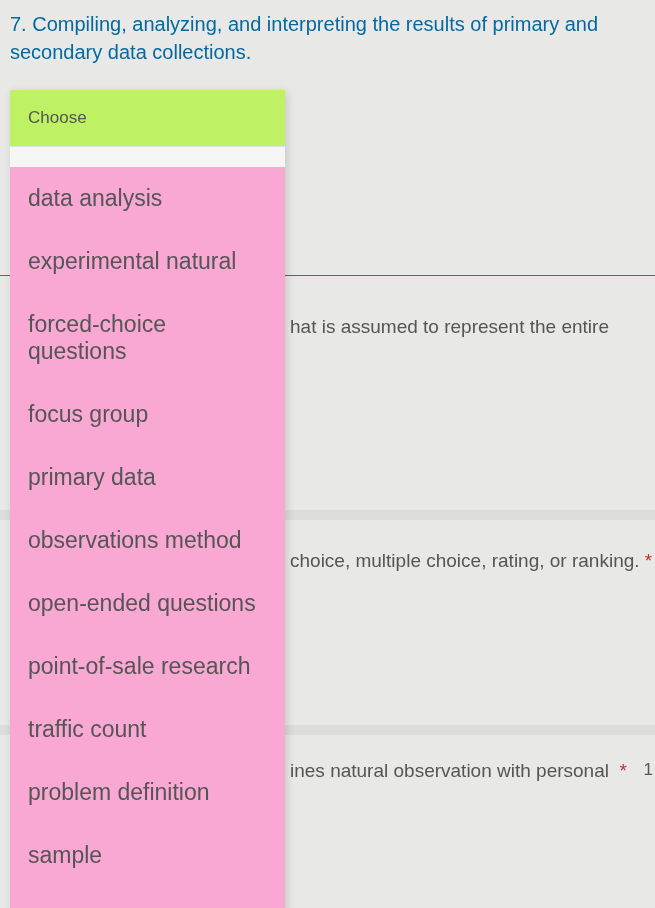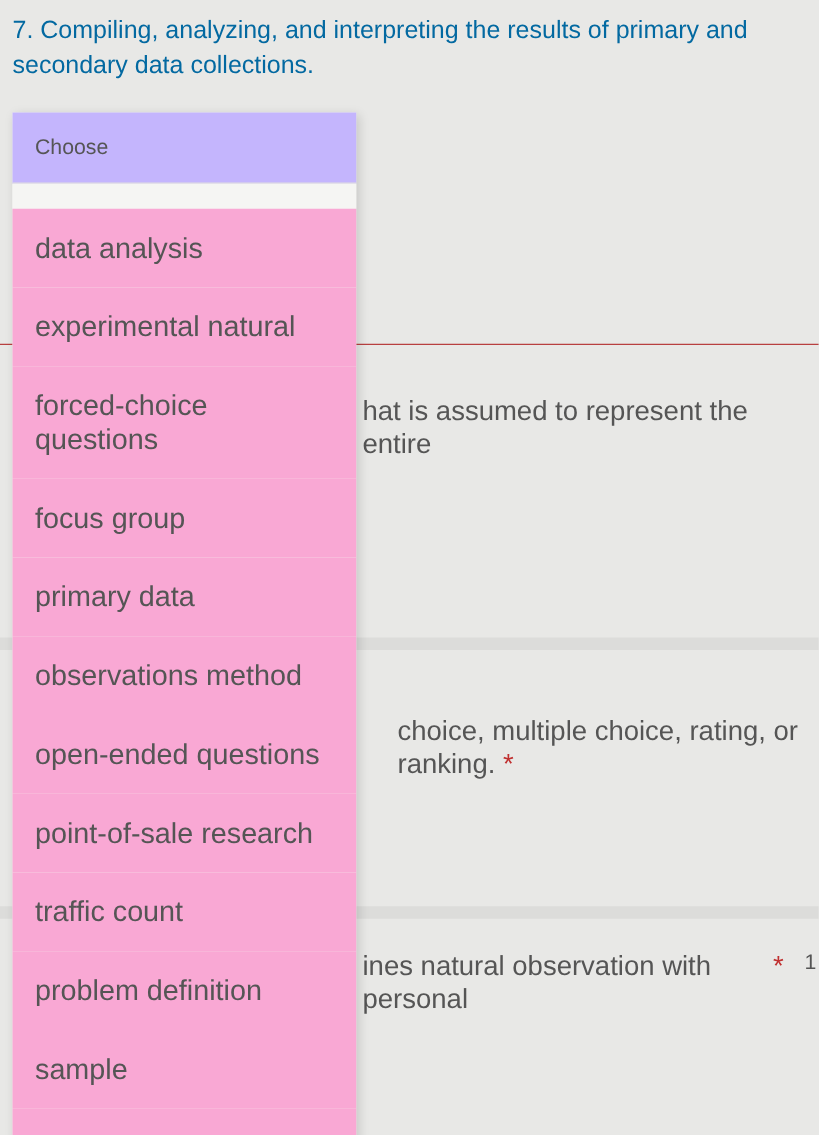--- a/index.html
+++ b/index.html
@@ -40,37 +40,37 @@
     }
     .divider-gray {
       position: absolute;
       left: 0;
       right: 0;
       height: 10px;
       background: #dcdcda;
     }
     .bg-text {
       position: absolute;
-      font-size: 22px;
+      font-size: 19px;
       color: #555;
     }
     .asterisk {
       color: #c03030;
     }
     .dropdown {
       position: absolute;
       top: 90px;
       left: 10px;
       width: 275px;
       background: #f5f5f3;
       box-shadow: 2px 2px 8px rgba(0,0,0,0.15);
       z-index: 10;
     }
     .dropdown-header {
-      background: #c4b5fd;
+      background: #bef264;
       padding: 18px 18px;
       font-size: 17px;
       color: #555;
       border-bottom: 1px solid #e0e0e0;
     }
     .dropdown-gap {
       height: 20px;
       background: #f5f5f3;
     }
     .dropdown-item {
@@ -96,21 +96,21 @@
     <span>7.</span>
     <span>Compiling, analyzing, and interpreting the results of primary and secondary data collections.</span>
   </div>
 
   <div class="divider-red"></div>
 
   <div class="bg-text" style="top: 316px; left: 290px;">hat is assumed to represent the entire</div>
 
   <div class="divider-gray" style="top: 510px;"></div>
 
-  <div class="bg-text" style="top: 572px; left: 290px; margin-left: 28px;">
+  <div class="bg-text" style="top: 550px; left: 290px;">
     <span>choice, multiple choice, rating, or ranking.</span>
     <span class="asterisk">*</span>
   </div>
 
   <div class="divider-gray" style="top: 725px;"></div>
 
   <div class="bg-text" style="top: 760px; left: 290px;">ines natural observation with personal</div>
   <div class="bg-text" style="top: 760px; right: 28px;">
     <span class="asterisk">*</span>
   </div>

